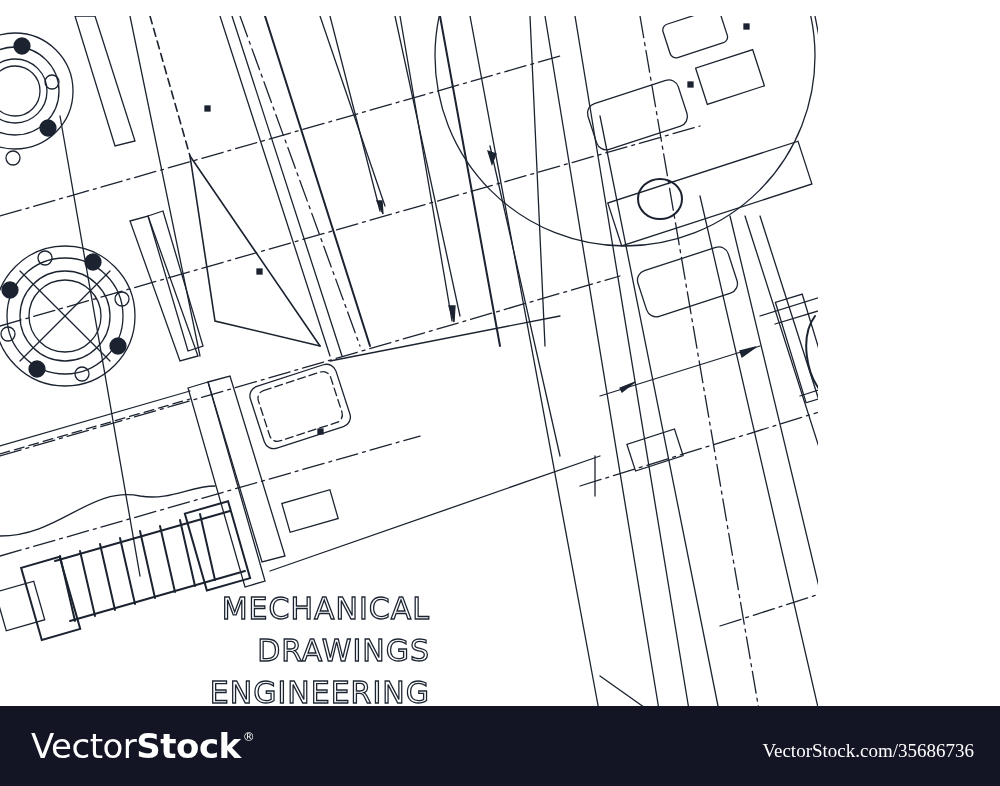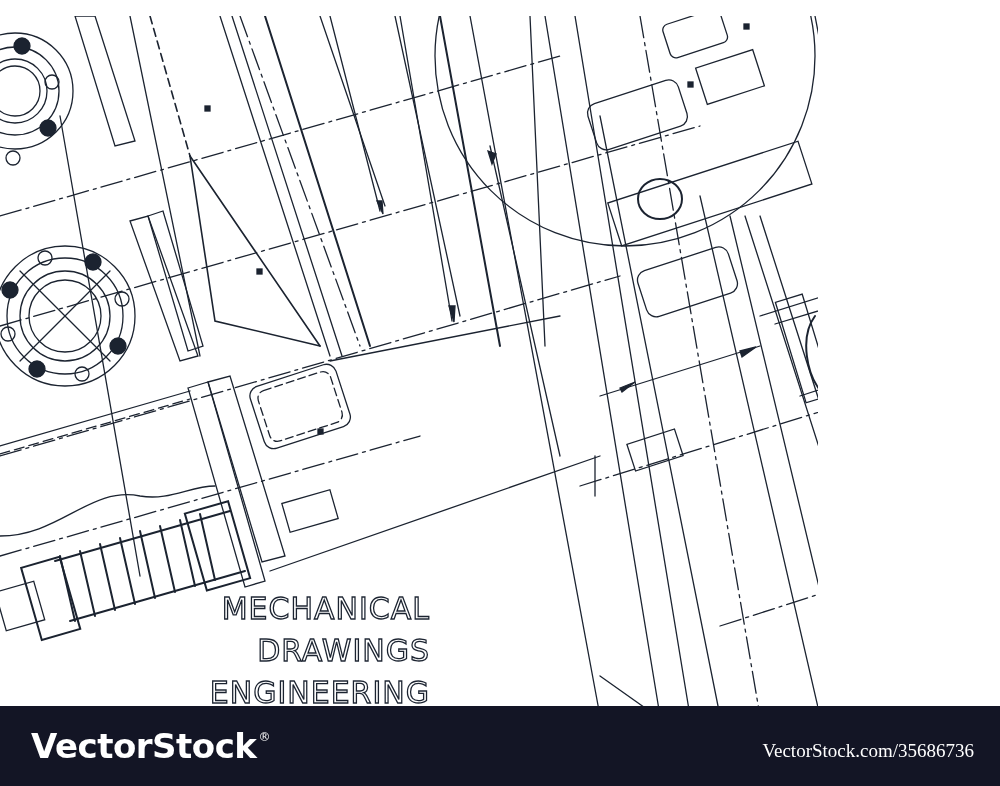--- a/index.html
+++ b/index.html
@@ -13,21 +13,21 @@
       font-size: 30px;
       line-height: 42px;
       letter-spacing: 1px;
       color: #ffffff;
       -webkit-text-stroke: 1.3px #1b2330;
       font-weight: 400;
       white-space: nowrap;
     }
     .footer { position: absolute; left: 0; top: 706px; width: 1000px; height: 80px; background: #131525; }
     .brand { position: absolute; left: 31px; top: 20px; color: #ffffff; font-size: 34px; font-family: "DejaVu Sans", sans-serif; letter-spacing: -0.5px; white-space: nowrap; }
-    .brand .light { font-weight: 700; }
+    .brand .light { font-weight: 400; }
     .brand .bold { font-weight: 700; }
     .brand .reg { font-size: 12px; vertical-align: top; position: relative; top: 4px; margin-left: 2px; }
     .image-id { position: absolute; right: 26px; top: 34px; color: #ffffff; font-size: 19px; font-family: Liberation Serif, serif; white-space: nowrap; }
   </style>
 </head>
 <body>
 
 <div class="canvas">
   <svg width="1000" height="706" viewBox="0 0 1000 706" fill="none" stroke="#1b2330" stroke-width="1.3" stroke-linecap="round">
 

